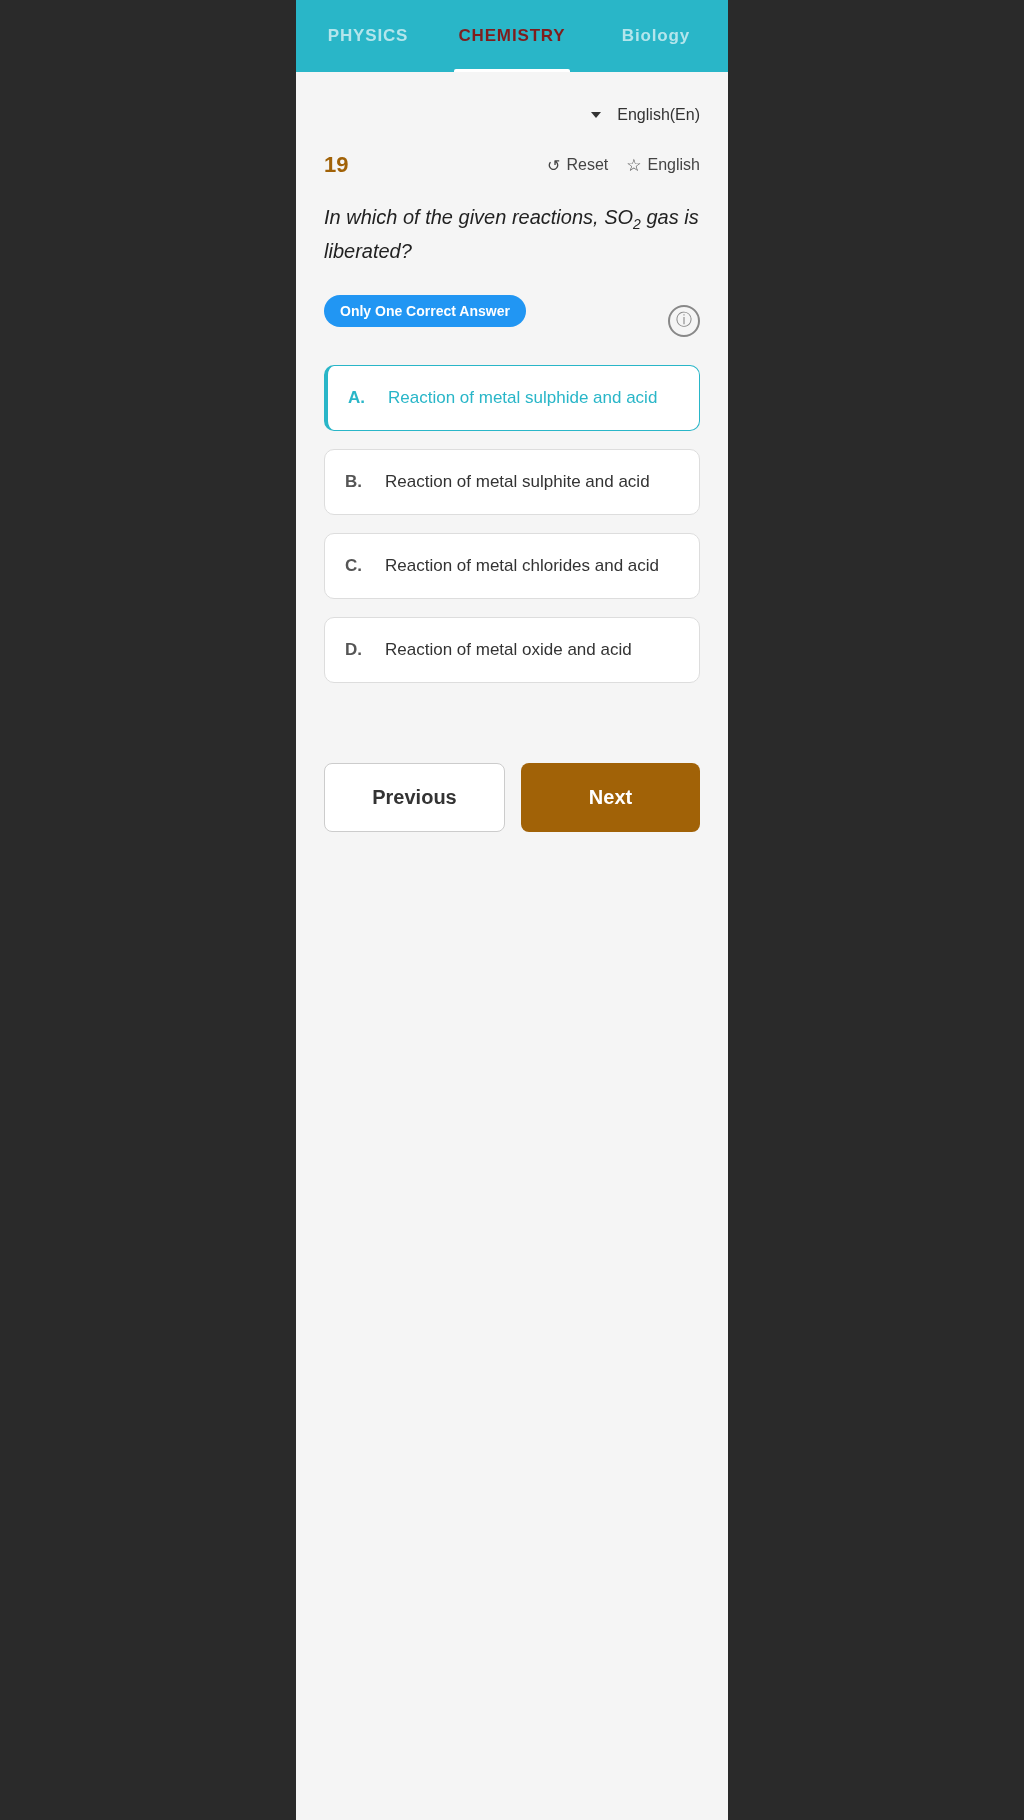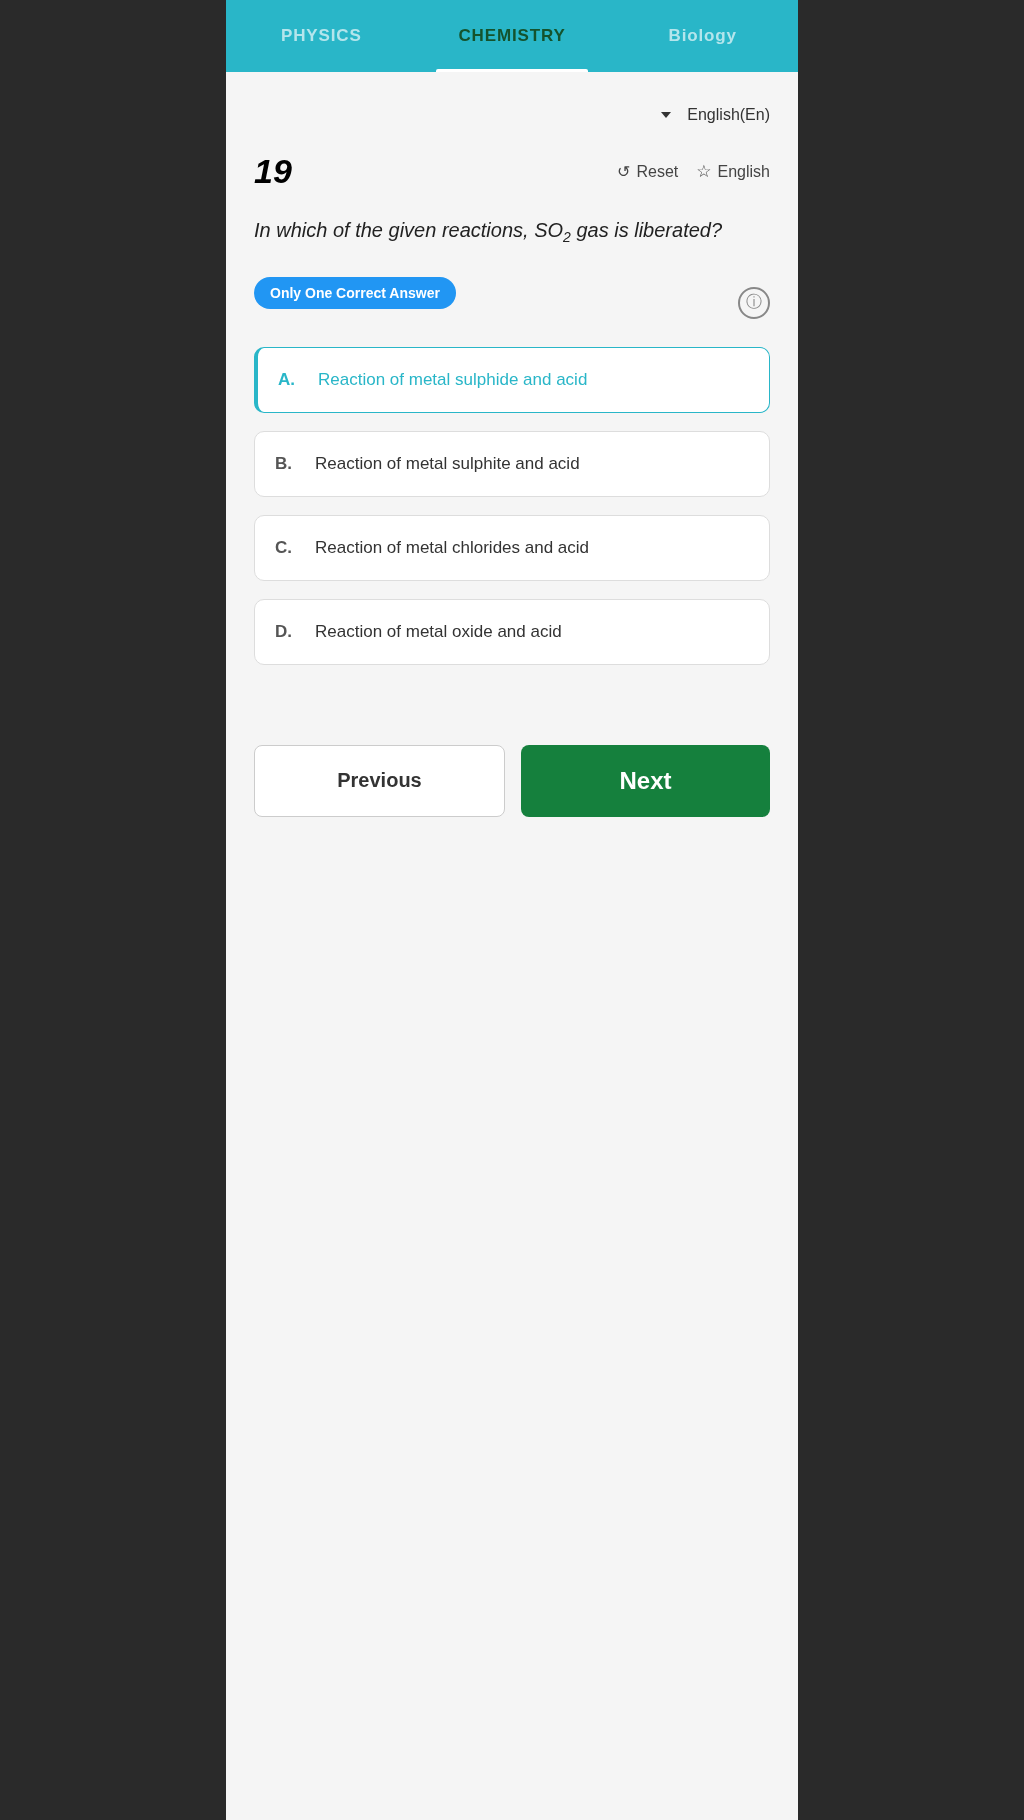--- a/index.html
+++ b/index.html
@@ -11,21 +11,21 @@
 
     body {
       background: #2a2a2a;
       display: flex;
       justify-content: center;
       align-items: flex-start;
       min-height: 100vh;
     }
 
     .phone-container {
-      width: 572px;
+      width: 432px;
       min-height: 1820px;
       background: #f5f5f5;
       position: relative;
       overflow: hidden;
     }
 
     .tab-bar {
       background: #29b6c8;
       display: flex;
       align-items: stretch;
@@ -39,21 +39,21 @@
       justify-content: center;
       font-size: 17px;
       font-weight: 600;
       letter-spacing: 0.05em;
       color: rgba(255,255,255,0.65);
       cursor: pointer;
       position: relative;
     }
 
     .tab-item.active {
-      color: #14532d;
+      color: #7f1d1d;
     }
 
     .tab-item.active::after {
       content: '';
       position: absolute;
       bottom: 0;
       left: 10%;
       width: 80%;
       height: 3px;
       background: #ffffff;
@@ -94,24 +94,23 @@
     }
 
     .question-header {
       display: flex;
       justify-content: space-between;
       align-items: center;
       margin-bottom: 24px;
     }
 
     .question-number {
-      font-size: 34px;
+      font-size: 22px;
       font-weight: 700;
-      color: #000000;
-      font-style: italic;
+      color: #a16207;
     }
 
     .question-actions {
       display: flex;
       align-items: center;
       gap: 18px;
     }
 
     .action-btn {
       display: flex;
@@ -240,23 +239,23 @@
       font-weight: 600;
       color: #333;
       cursor: pointer;
       text-align: center;
     }
 
     .next-btn {
       flex: 1;
       padding: 22px 10px;
       border: none;
-      background: #15803d;
+      background: #a16207;
       border-radius: 8px;
-      font-size: 24px;
+      font-size: 20px;
       font-weight: 600;
       color: #fff;
       cursor: pointer;
       text-align: center;
     }
   </style>
 </head>
 <body>
 
 <div class="phone-container">

